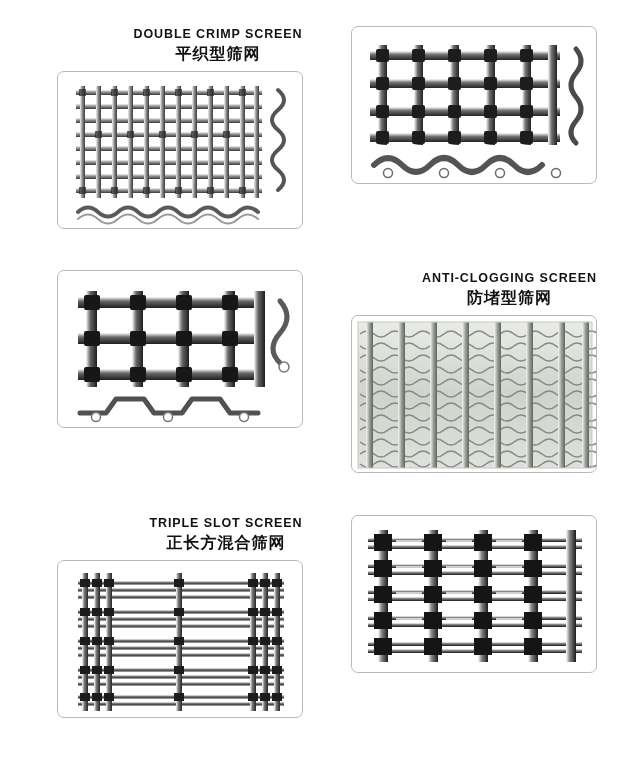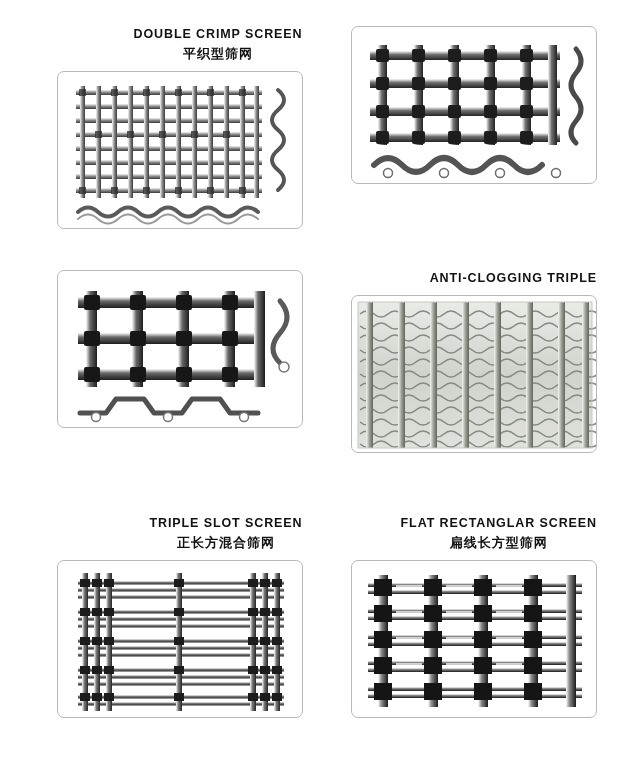--- a/index.html
+++ b/index.html
@@ -41,21 +41,21 @@
   }
   .title-en {
     font-size: 12.5px;
     font-weight: bold;
     letter-spacing: 0.9px;
     color: #111;
     line-height: 17px;
     white-space: nowrap;
   }
   .title-cn {
-    font-size: 13px;
+    font-size: 16px;
     font-weight: bold;
     letter-spacing: 1px;
     color: #111;
     line-height: 19px;
     margin-top: 1px;
   }
   .panel {
     width: 246px;
     height: 158px;
     border: 1px solid #b9b9b9;
@@ -277,21 +277,22 @@
               <circle cx="110" cy="146" r="4.5"></circle>
               <circle cx="186" cy="146" r="4.5"></circle>
             </g>
           </svg>
         </div>
       </div>
     </div>
 
     <div class="cell">
       <div class="titles">
-        <div class="title-en">ANTI-CLOGGING TRIPLE</div>
+        <div class="title-en">ANTI-CLOGGING SCREEN</div>
+        <div class="title-cn">防堵型筛网</div>
       </div>
       <div class="panel">
         <div class="panel-inner">
           <svg width="246" height="158" viewBox="0 0 246 158">
             <defs>
               <linearGradient id="bg4" x1="0" y1="0" x2="0" y2="1">
                 <stop offset="0" stop-color="#e9ebe7"></stop>
                 <stop offset="0.5" stop-color="#cfd3cc"></stop>
                 <stop offset="1" stop-color="#dfe2dc"></stop>
               </linearGradient>
@@ -422,24 +423,20 @@
                 <rect x="190" y="132" width="10" height="8"></rect>
                 <rect x="202" y="132" width="10" height="8"></rect>
                 <rect x="214" y="132" width="10" height="8"></rect>
             </g>
           </svg>
         </div>
       </div>
     </div>
 
     <div class="cell">
-      <div class="titles">
-        <div class="title-en">FLAT RECTANGLAR SCREEN</div>
-        <div class="title-cn">扁线长方型筛网</div>
-      </div>
       <div class="panel">
         <div class="panel-inner">
           <svg width="246" height="158" viewBox="0 0 246 158">
             <defs>
               <linearGradient id="wg6" x1="0" y1="0" x2="0" y2="1">
                 <stop offset="0" stop-color="#ffffff"></stop>
                 <stop offset="0.35" stop-color="#8a8a8a"></stop>
                 <stop offset="1" stop-color="#1a1a1a"></stop>
               </linearGradient>
               <linearGradient id="wg6v" x1="0" y1="0" x2="1" y2="0">

